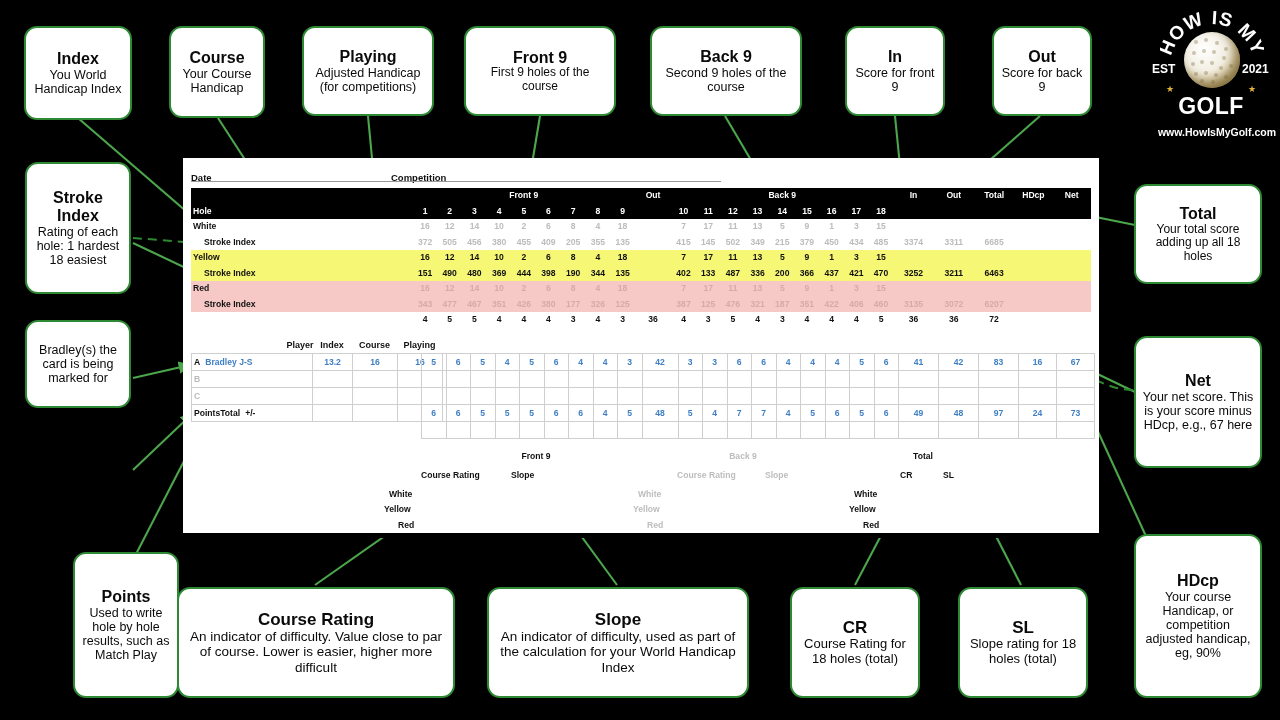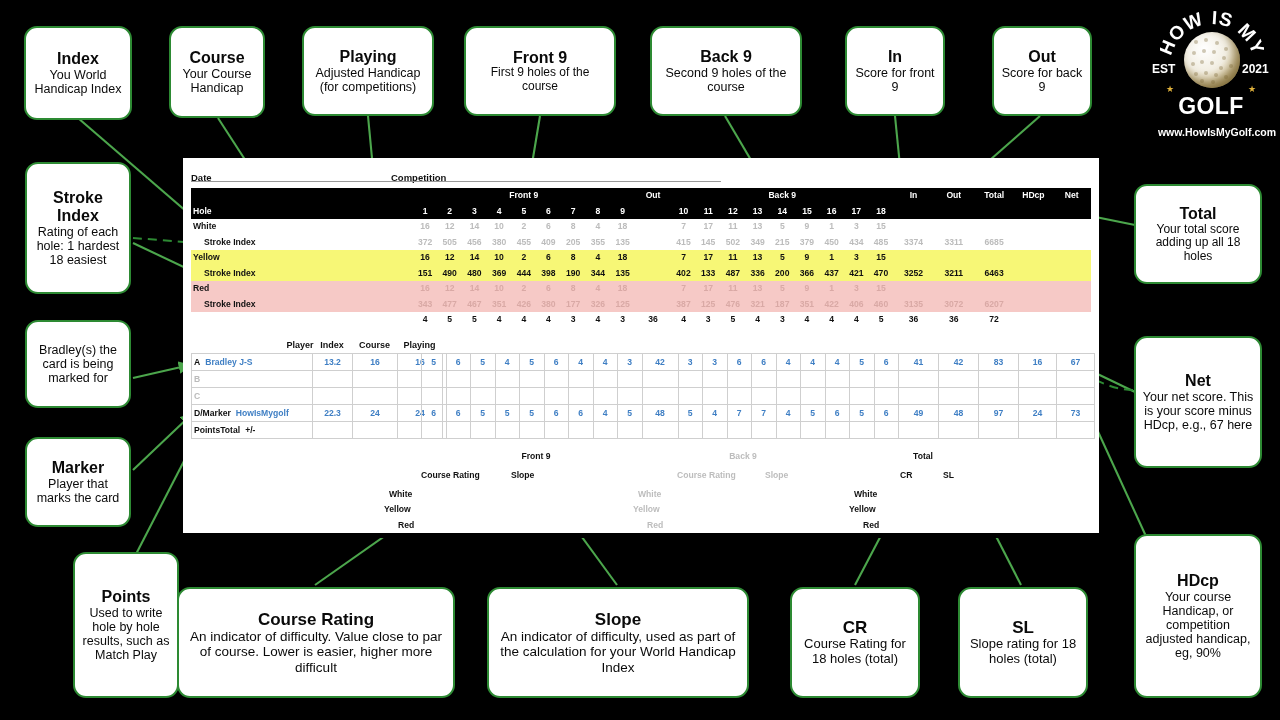--- a/index.html
+++ b/index.html
@@ -461,26 +461,20 @@
             <td></td>
             <td></td>
           </tr>
           <tr>
             <td class="name empty"><span>C</span><span class="pn"></span></td>
             <td></td>
             <td></td>
             <td></td>
           </tr>
           <tr>
-            <td class="name"><span>D/Marker</span><span class="pn">HowIsMygolf</span></td>
-            <td>22.3</td>
-            <td>24</td>
-            <td>24</td>
-          </tr>
-          <tr>
             <td class="name"><span>PointsTotal</span><span class="pn" style="color: rgb(17, 17, 17);">+/-</span></td>
             <td></td>
             <td></td>
             <td></td>
           </tr>
         </tbody>
     </table>
 
     <table class="ptable" id="ptable-right" style="left:238px;top:195px;width:670px;">
       <colgroup>
@@ -688,24 +682,20 @@
 
   <div class="callout" style="left:25px;top:162px;width:106px;height:132px;">
     <div class="c-title" style="font-size:16px">Stroke Index</div>
     <div class="c-body" style="font-size:12.5px">Rating of each hole: 1 hardest 18 easiest</div>
   </div>
 
   <div class="callout" style="left:25px;top:320px;width:106px;height:88px;">
     <div class="c-body" style="font-size:12.5px">Bradley(s) the card is being marked for</div>
   </div>
 
-  <div class="callout" style="left:25px;top:437px;width:106px;height:90px;">
-    <div class="c-title" style="font-size:16px">Marker</div>
-    <div class="c-body" style="font-size:12.5px">Player that marks the card</div>
-  </div>
 
   <div class="callout" style="left:25px;top:552px;width:106px;height:146px;margin-left:48px;">
     <div class="c-title" style="font-size:16px">Points</div>
     <div class="c-body" style="font-size:12.5px">Used to write hole by hole results, such as Match Play</div>
   </div>
 
   <div class="callout" style="left:1134px;top:184px;width:128px;height:100px;">
     <div class="c-title" style="font-size:16px">Total</div>
     <div class="c-body" style="font-size:12px">Your total score adding up all 18 holes</div>
   </div>

